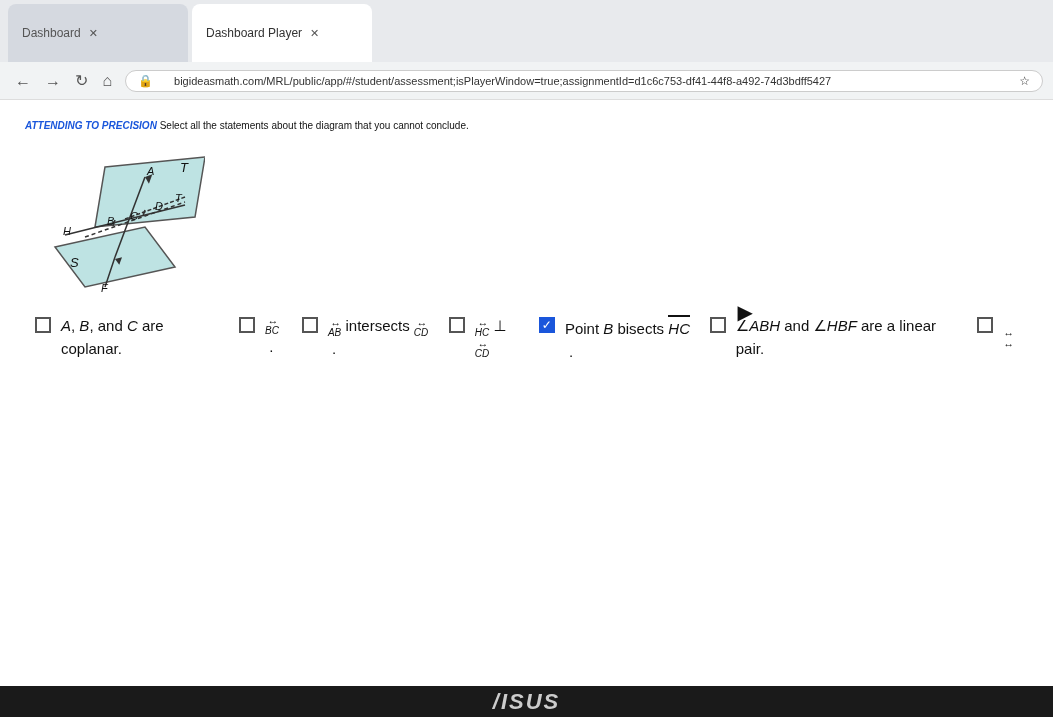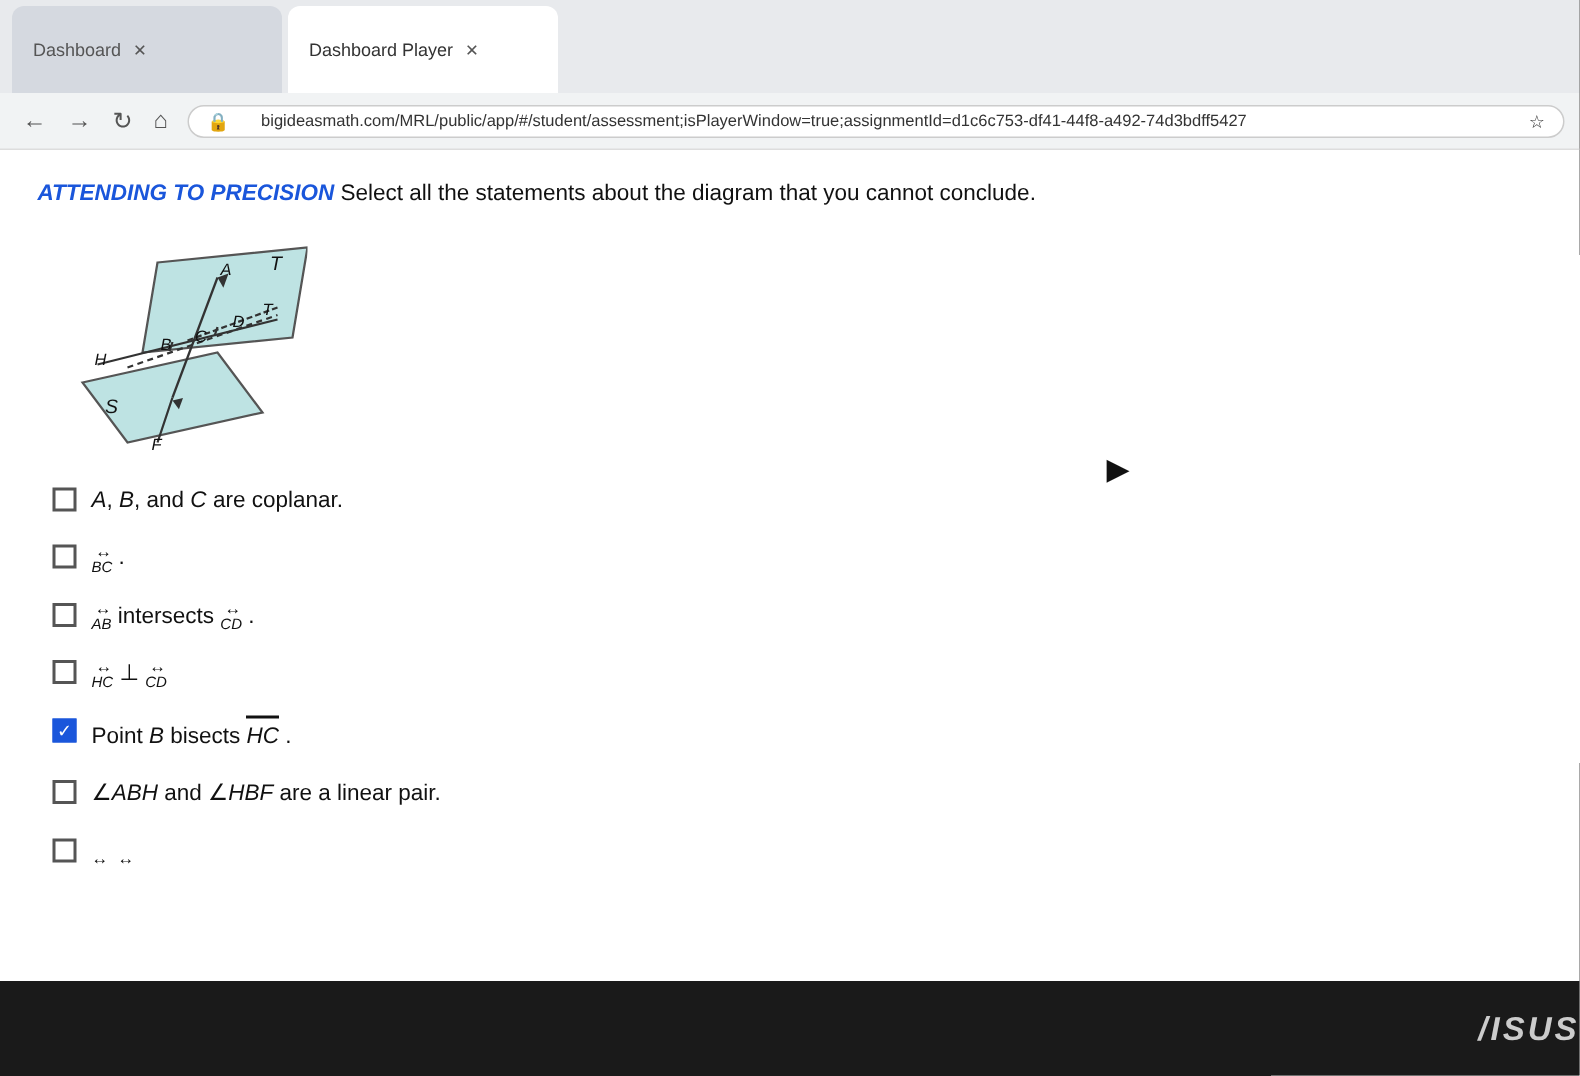--- a/index.html
+++ b/index.html
@@ -89,21 +89,21 @@
     .content-area {
       background: white;
       flex: 1;
       padding: 18px 25px 10px 25px;
       overflow-y: auto;
       position: relative;
     }
 
     
     .question-header {
-      font-size: 15px;
+      font-size: 10px;
       margin-bottom: 14px;
       line-height: 1.5;
       color: #111;
     }
 
     .bold-blue {
       font-weight: 900;
       color: #1a56db;
       font-style: italic;
       text-transform: uppercase;
@@ -118,21 +118,21 @@
     }
 
     .diagram-svg {
       width: 100%;
       height: 100%;
     }
 
     
     .choices {
       display: flex;
-      flex-direction: column;
+      flex-direction: row;
       gap: 16px;
       margin-left: 10px;
     }
 
     .choice-item {
       display: flex;
       align-items: flex-start;
       gap: 10px;
       font-size: 15px;
       color: #111;
@@ -199,24 +199,24 @@
     .overline-bar {
       width: 100%;
       height: 2px;
       background: #111;
       margin-bottom: 1px;
     }
 
     
     .bottom-bar {
       background: #1a1a1a;
-      height: 63px;
-      display: flex;
-      align-items: center;
-      justify-content: flex-end;
+      height: 31px;
+      display: flex;
+      align-items: center;
+      justify-content: center;
     }
 
     .asus-logo {
       color: #ccc;
       font-size: 22px;
       font-style: italic;
       font-weight: bold;
       letter-spacing: 2px;
     }
 

